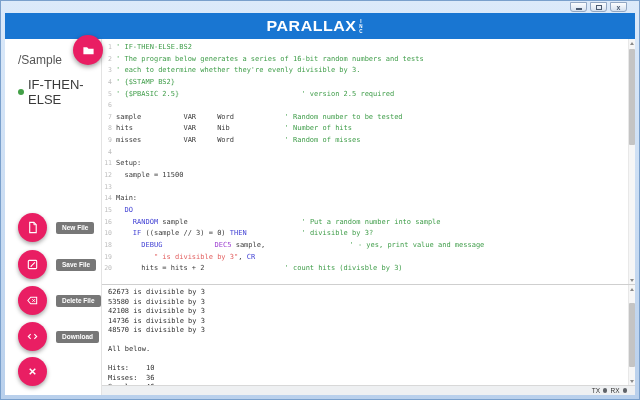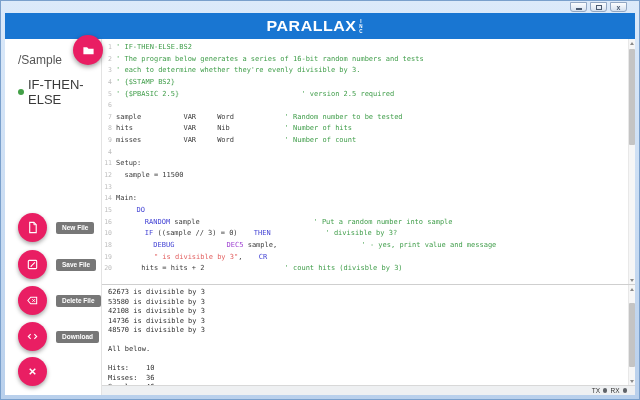--- a/index.html
+++ b/index.html
@@ -43,21 +43,21 @@
   
   .content{flex:1;display:flex;flex-direction:column;border-left:1px solid #e3e3e3;min-width:0;}
   .editor{height:245px;flex:none;position:relative;overflow:hidden;background:#fff;}
   .code-lines{padding-top:3px;}
   .code-line{display:flex;height:11.65px;line-height:11.65px;
     font-family:"DejaVu Sans Mono",monospace;font-size:7px;white-space:pre;}
   .ln{width:10px;text-align:right;margin-right:4px;color:#bdbdbd;font-size:6.5px;flex:none;}
   .lt{white-space:pre;}
   .tok-code{color:#3c3c3c;}
   .tok-comment{color:var(--comment_green,#3f9d49);}
-  .tok-keyword{color:var(--keyword_blue,#4545d5);margin-left:12px;}
+  .tok-keyword{color:var(--keyword_blue,#4545d5);}
   .tok-type{color:var(--type_purple,#9d3fd1);padding-left:48px;}
   .tok-string{color:var(--string_red,#e25f5f);}
   .vscroll{position:absolute;top:0;right:0;bottom:0;width:7px;background:#f6f6f6;
     border-left:1px solid #e8e8e8;box-sizing:border-box;cursor:pointer;}
   .sb-arrow{position:absolute;left:0;width:6px;height:8px;display:flex;align-items:center;justify-content:center;}
   .sb-arrow.up{top:0;} .sb-arrow.down{bottom:0;}
   .tri-up{width:0;height:0;border-left:2.5px solid transparent;border-right:2.5px solid transparent;border-bottom:3.5px solid #8a8a8a;}
   .tri-down{width:0;height:0;border-left:2.5px solid transparent;border-right:2.5px solid transparent;border-top:3.5px solid #8a8a8a;}
   .sb-thumb{position:absolute;left:0;width:6px;background:#c4c4c4;border-radius:1px;}
   .editor .sb-thumb{top:10px;height:96px;}
@@ -163,21 +163,21 @@
         <div class="editor">
           <div class="code-lines">
               <div class="code-line"><span class="ln">1</span><span class="lt"><span class="tok-comment">' IF-THEN-ELSE.BS2</span></span></div>
               <div class="code-line"><span class="ln">2</span><span class="lt"><span class="tok-comment">' The program below generates a series of 16-bit random numbers and tests</span></span></div>
               <div class="code-line"><span class="ln">3</span><span class="lt"><span class="tok-comment">' each to determine whether they're evenly divisible by 3.</span></span></div>
               <div class="code-line"><span class="ln">4</span><span class="lt"><span class="tok-comment">' {$STAMP BS2}</span></span></div>
               <div class="code-line"><span class="ln">5</span><span class="lt"><span class="tok-comment">' {$PBASIC 2.5}                             ' version 2.5 required</span></span></div>
               <div class="code-line"><span class="ln">6</span><span class="lt"></span></div>
               <div class="code-line"><span class="ln">7</span><span class="lt"><span class="tok-code">sample          VAR     Word            </span><span class="tok-comment">' Random number to be tested</span></span></div>
               <div class="code-line"><span class="ln">8</span><span class="lt"><span class="tok-code">hits            VAR     Nib             </span><span class="tok-comment">' Number of hits</span></span></div>
-              <div class="code-line"><span class="ln">9</span><span class="lt"><span class="tok-code">misses          VAR     Word            </span><span class="tok-comment">' Number of count</span></span></div>
+              <div class="code-line"><span class="ln">9</span><span class="lt"><span class="tok-code">misses          VAR     Word            </span><span class="tok-comment">' Random of misses</span></span></div>
               <div class="code-line"><span class="ln">4</span><span class="lt"></span></div>
               <div class="code-line"><span class="ln">11</span><span class="lt"><span class="tok-code">Setup:</span></span></div>
               <div class="code-line"><span class="ln">12</span><span class="lt"><span class="tok-code">  sample = 11500</span></span></div>
               <div class="code-line"><span class="ln">13</span><span class="lt"></span></div>
               <div class="code-line"><span class="ln">14</span><span class="lt"><span class="tok-code">Main:</span></span></div>
               <div class="code-line"><span class="ln">15</span><span class="lt"><span class="tok-code">  </span><span class="tok-keyword">DO</span></span></div>
               <div class="code-line"><span class="ln">16</span><span class="lt"><span class="tok-code">    </span><span class="tok-keyword">RANDOM</span><span class="tok-code"> sample                           </span><span class="tok-comment">' Put a random number into sample</span></span></div>
               <div class="code-line"><span class="ln">10</span><span class="lt"><span class="tok-code">    </span><span class="tok-keyword">IF</span><span class="tok-code"> ((sample // 3) = 0) </span><span class="tok-keyword">THEN</span><span class="tok-code">             </span><span class="tok-comment">' divisible by 3?</span></span></div>
               <div class="code-line"><span class="ln">18</span><span class="lt"><span class="tok-code">      </span><span class="tok-keyword">DEBUG</span><span class="tok-code"> </span><span class="tok-type">DEC5</span><span class="tok-code"> sample,                    </span><span class="tok-comment">' - yes, print value and message</span></span></div>
               <div class="code-line"><span class="ln">19</span><span class="lt"><span class="tok-code">         </span><span class="tok-string">" is divisible by 3"</span><span class="tok-code">, </span><span class="tok-keyword">CR</span></span></div>

